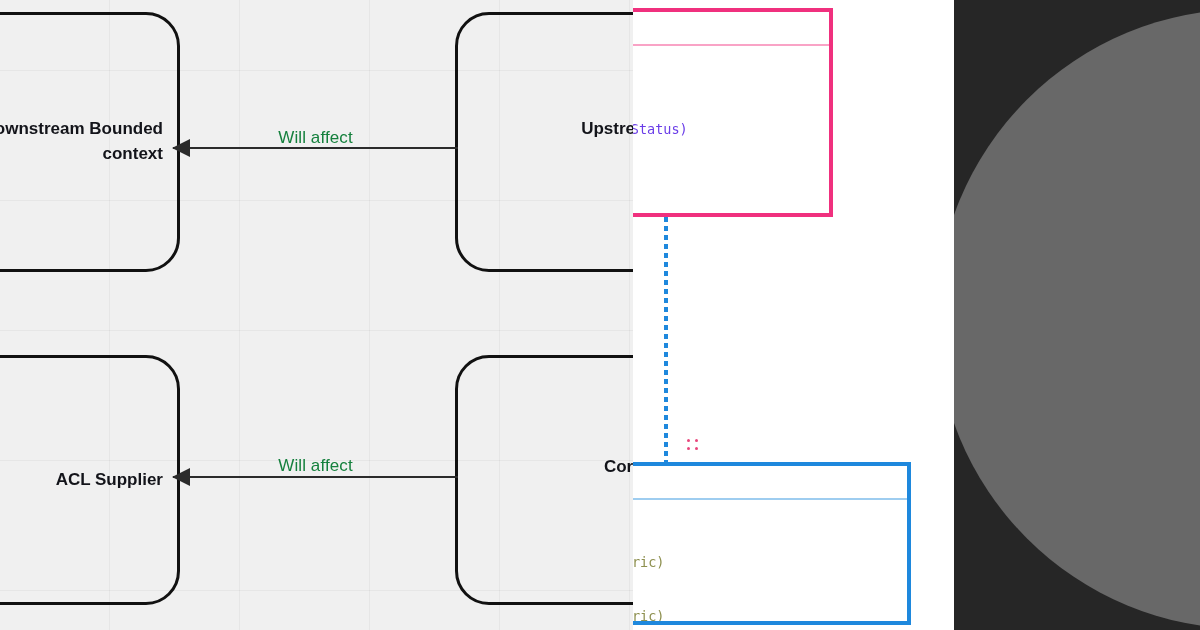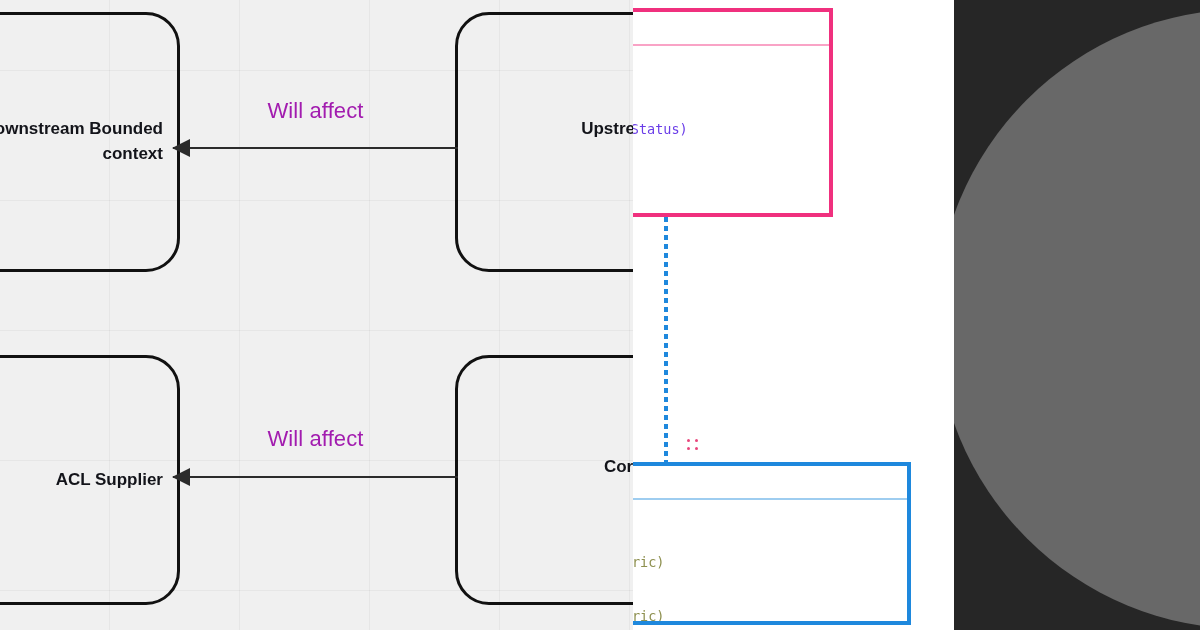--- a/index.html
+++ b/index.html
@@ -78,23 +78,24 @@
     border-right: 18px solid #2b2b2b;
   }
   #rel-top    { top: 147px; }
   #rel-bottom { top: 476px; }
 
   .rel-label {
     position: absolute;
     width: 285px;
     left: 173px;
     text-align: center;
-    font-size: 22px;
-    color: #a21caf;
+    font-size: 17px;
+    color: #15803d;
     letter-spacing: 0.1px;
+    margin-top: 30px;
   }
   #rel-label-top    { top: 98px; }
   #rel-label-bottom { top: 426px; }
 
   
   #er-panel {
     position: absolute;
     left: 633px; top: 0;
     width: 321px; height: 630px;
     background: #ffffff;

